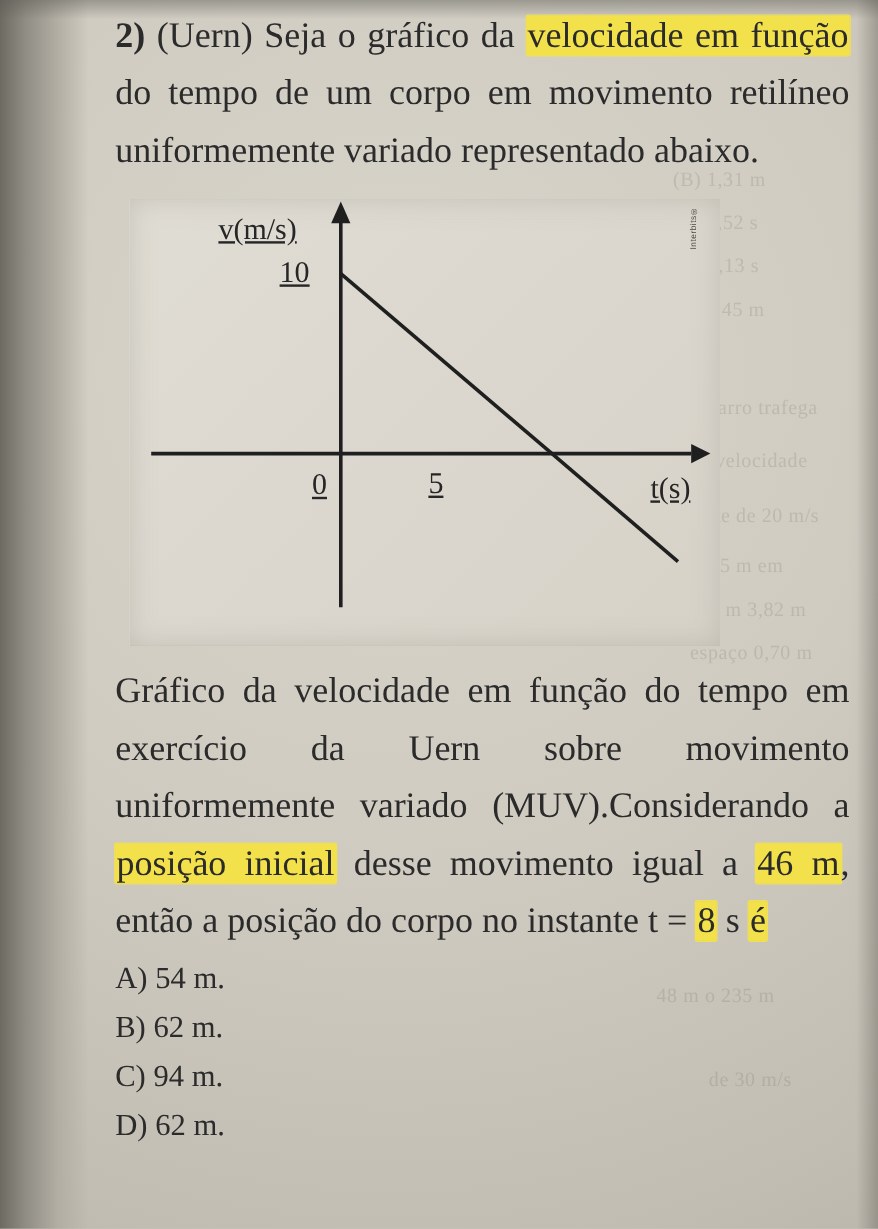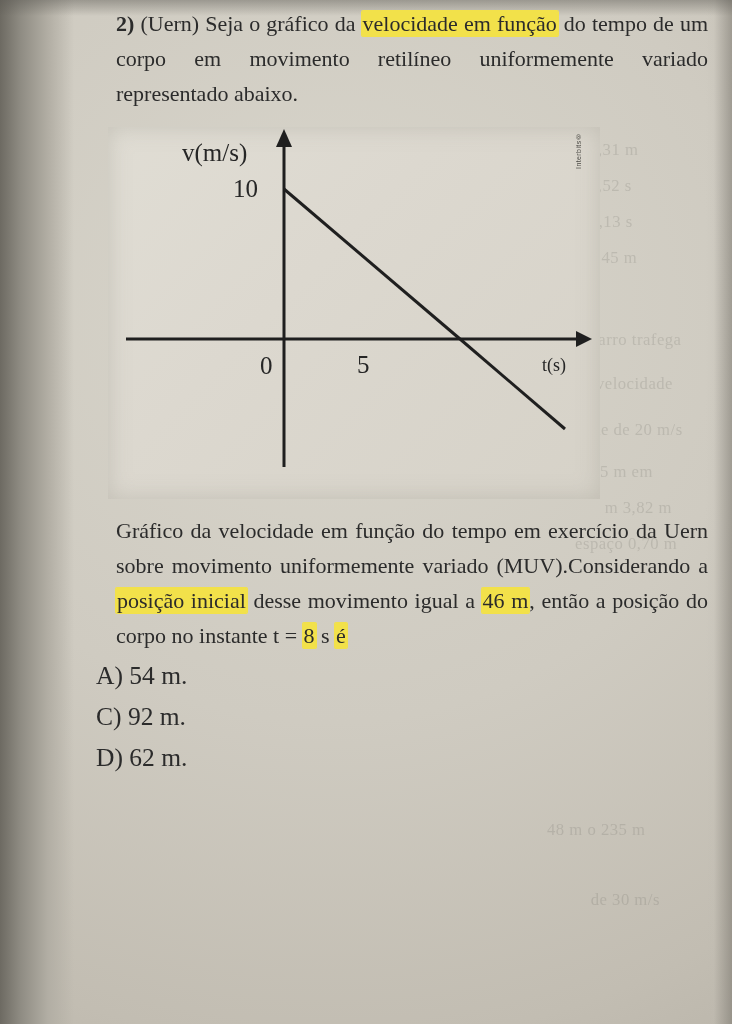--- a/index.html
+++ b/index.html
@@ -65,26 +65,25 @@
 
   
   #content {
     position: absolute;
     left: 96px;
     top: 6px;
     width: 612px;
   }
 
   .qtext {
-    font-size: 22px;
-    line-height: 35px;
+    font-size: 30px;
+    line-height: 48px;
     color: #2b2b2b;
     text-align: justify;
     text-justify: inter-word;
-    margin-left: 20px;
   }
   .qtext b { font-weight: bold; }
 
   .hl {
     background: #f2e14a;
     box-shadow: 0 0 0 1px #f2e14a;
     border-radius: 1px;
     padding: 0 1px;
   }
 
@@ -101,26 +100,27 @@
     position: absolute;
     color: rgba(90,88,80,0.14);
     font-size: 16px;
     white-space: nowrap;
     pointer-events: none;
   }
   .fig-label {
     position: absolute;
     color: #262626;
     font-family: "Liberation Serif", serif;
+    text-decoration: underline;
   }
   #label-v  { left: 74px;  top: 12px;  font-size: 25px; }
   #label-10 { left: 125px; top: 48px;  font-size: 25px; }
   #label-0  { left: 152px; top: 225px; font-size: 25px; }
   #label-5  { left: 249px; top: 224px; font-size: 25px; }
-  #label-t  { left: 434px; top: 228px; font-size: 18px; }
+  #label-t  { left: 434px; top: 228px; font-size: 25px; }
   #credit {
     position: absolute;
     right: 18px;
     top: 6px;
     font-family: "Liberation Sans", sans-serif;
     font-size: 7px;
     letter-spacing: 0.4px;
     color: #4a4944;
     writing-mode: vertical-rl;
     transform: rotate(180deg);
@@ -188,18 +188,19 @@
       <div class="fig-label" id="label-t">t(s)</div>
       <div id="credit">Interbits®</div>
     </div>
 
     <div class="qtext" id="caption" style="margin-top:14px; text-align:justify;">
       <span>Gráfico da velocidade em função do tempo em exercício da Uern sobre movimento uniformemente variado (MUV).Considerando a </span><span class="hl">posição inicial</span><span> desse movimento igual a </span><span class="hl">46 m</span><span>, então a posição do corpo no instante t = </span><span class="hl">8</span><span> s </span><span class="hl">é</span>
     </div>
 
     <div id="options">
       <div class="option">A) 54 m.</div>
-      <div class="option">C) 92 m.</div>
+      <div class="option">B) 62 m.</div>
+      <div class="option">C) 94 m.</div>
       <div class="option">D) 62 m.</div>
     </div>
 
   </div>
 </div>
 
 </body></html>

